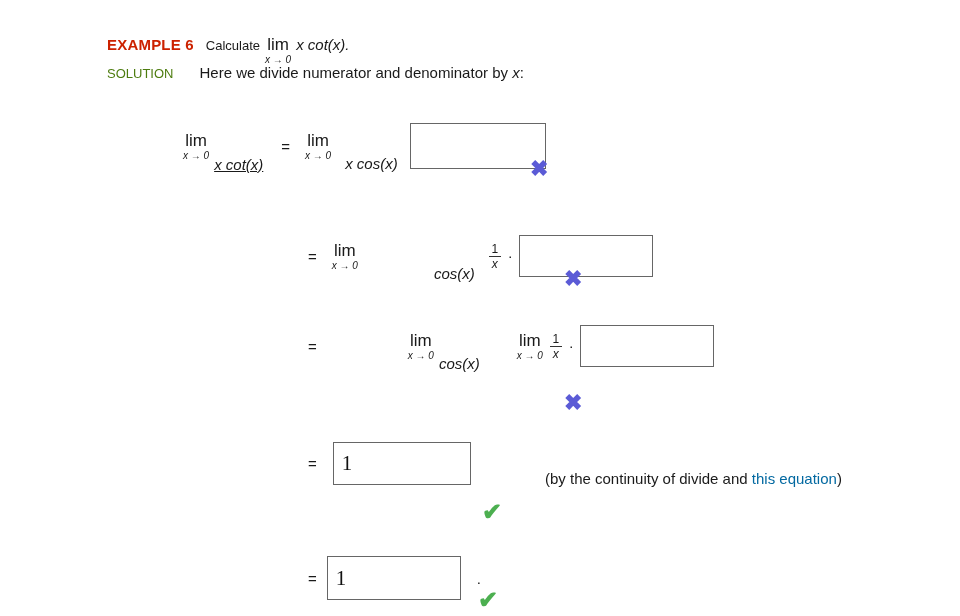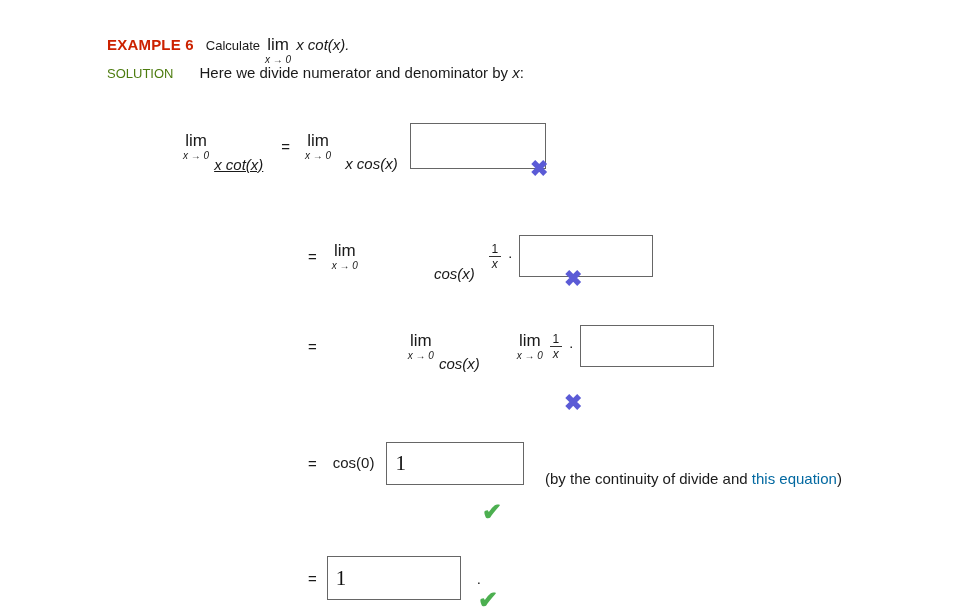--- a/index.html
+++ b/index.html
@@ -211,21 +211,20 @@
       <span class="dotop" style="margin-right:6px;">·</span>
       <input class="ansbox small" type="text" value="" style="">
     </span>
   </span>
 </div>
 <div class="abs mark cross" style="left:564px; top:392px;">✖</div>
 
 <div class="abs eqrow" style="left:308px; top:440px;">
   <span class="eq-sign">=</span>
   <span class="frac">
-    <span class="num">cos(0)</span>
     <span class="bar"></span>
     <span class="den">
       <input class="ansbox wide" type="text" value="1" style="">
     </span>
   </span>
 </div>
 <div class="abs mark check" style="left:482px; top:500px;">✔</div>
 
 <div class="abs" id="continuity-note">
   <span>(by the continuity of divide and </span><span class="link-red">this equation</span><span>)</span>

